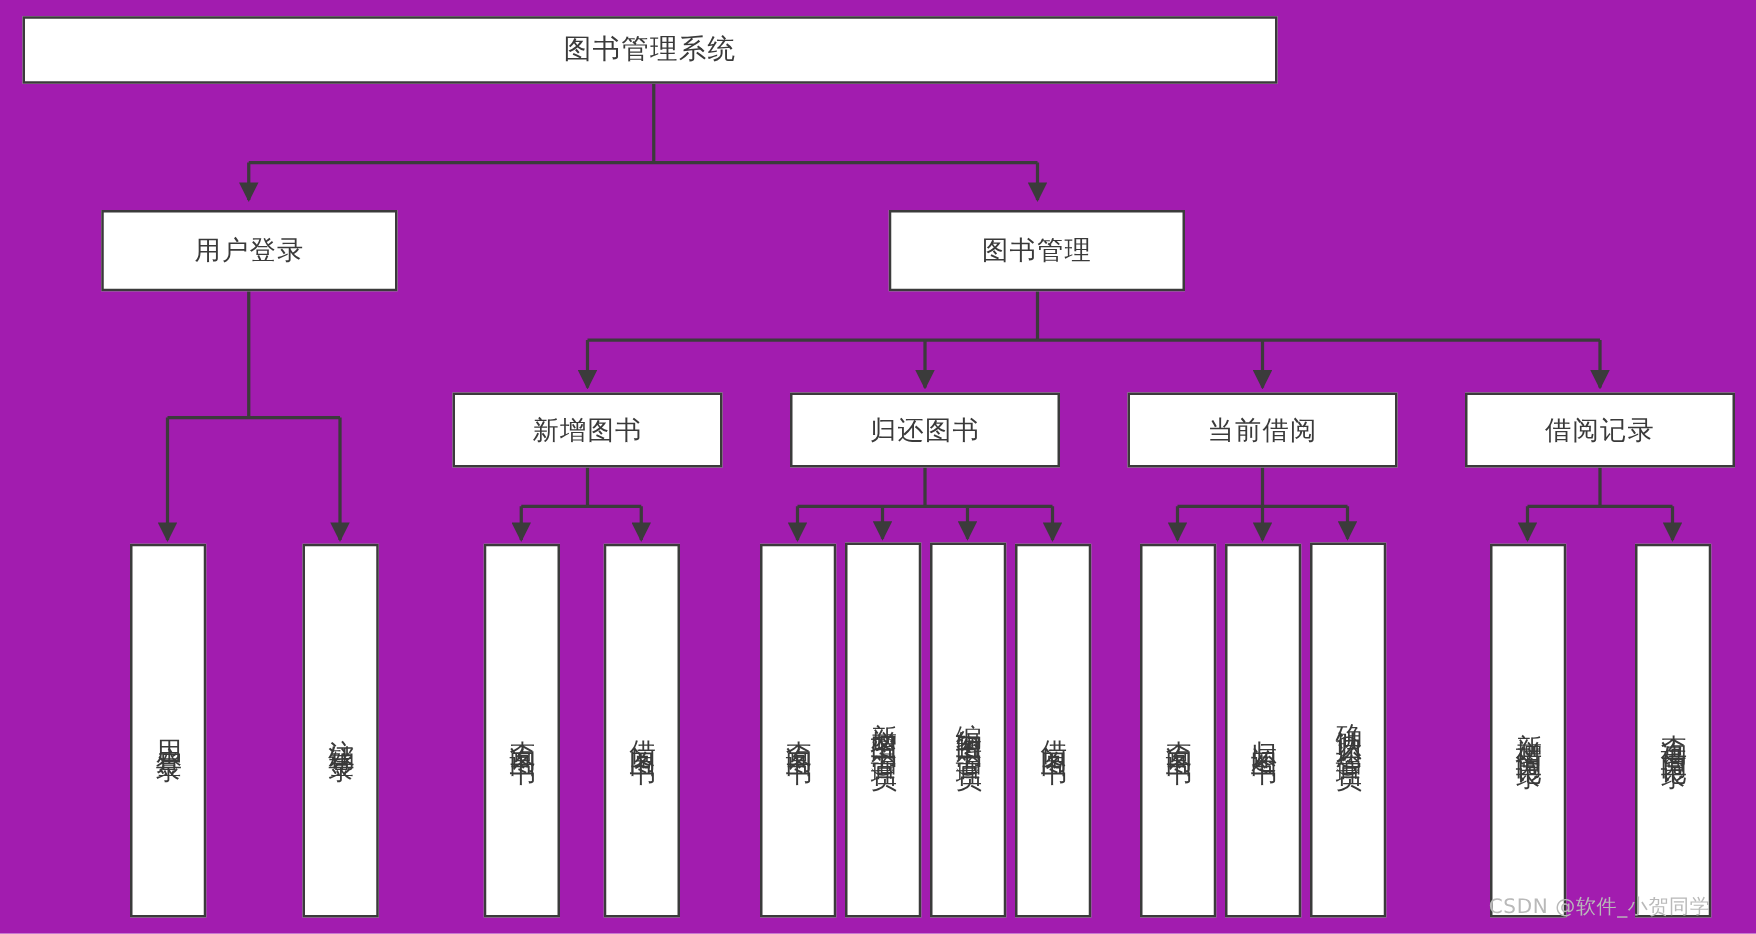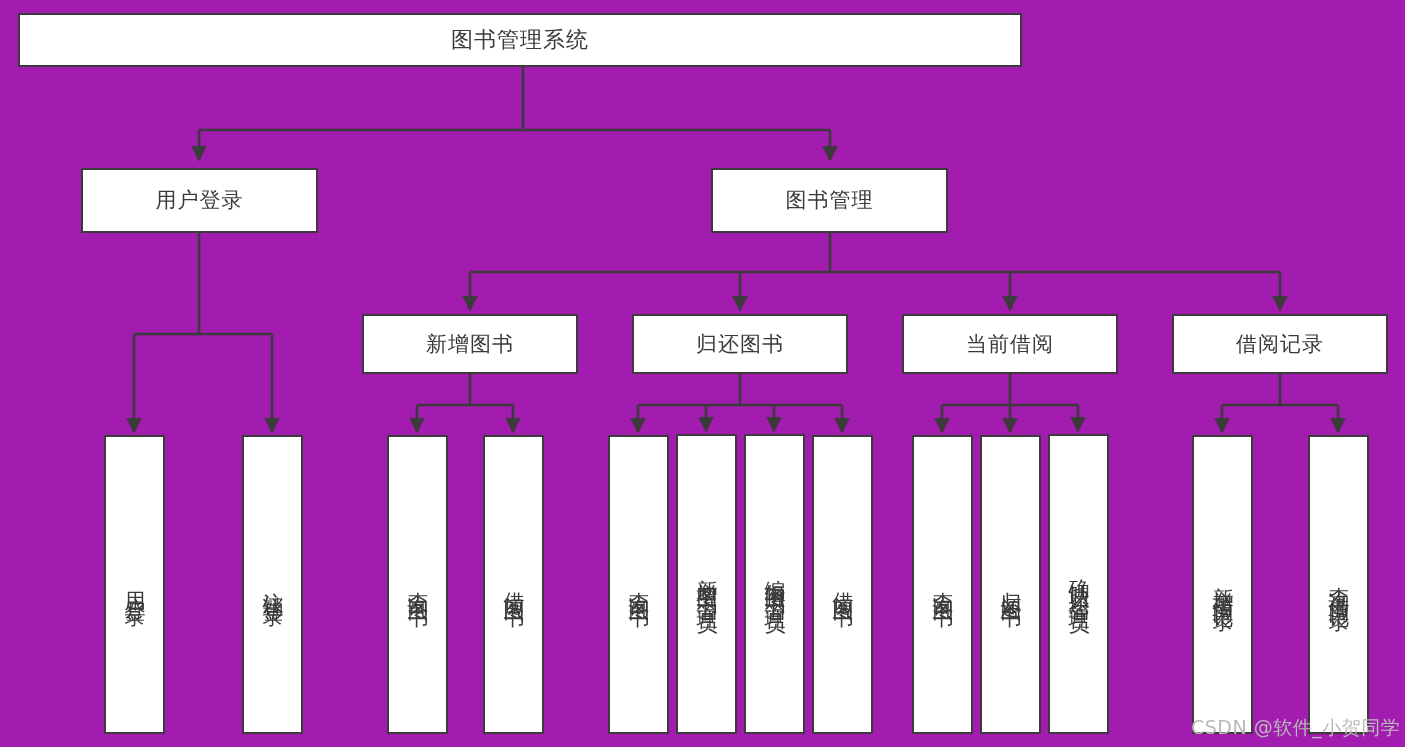--- a/index.html
+++ b/index.html
@@ -48,21 +48,21 @@
     text-orientation:upright;
     -webkit-writing-mode:vertical-rl;
     font-size:21px;
     letter-spacing:5px;
     line-height:1;
     white-space:nowrap;
   }
   .node.root .lbl{font-size:22px;}
   .watermark{
     position:absolute;
-    font-size:19px;
+    font-size:16px;
     color:#b9b9b9;
     white-space:nowrap;
     z-index:5;
     letter-spacing:0.5px;
   }
 </style>
 </head>
 <body>
 
 <div id="canvas">

